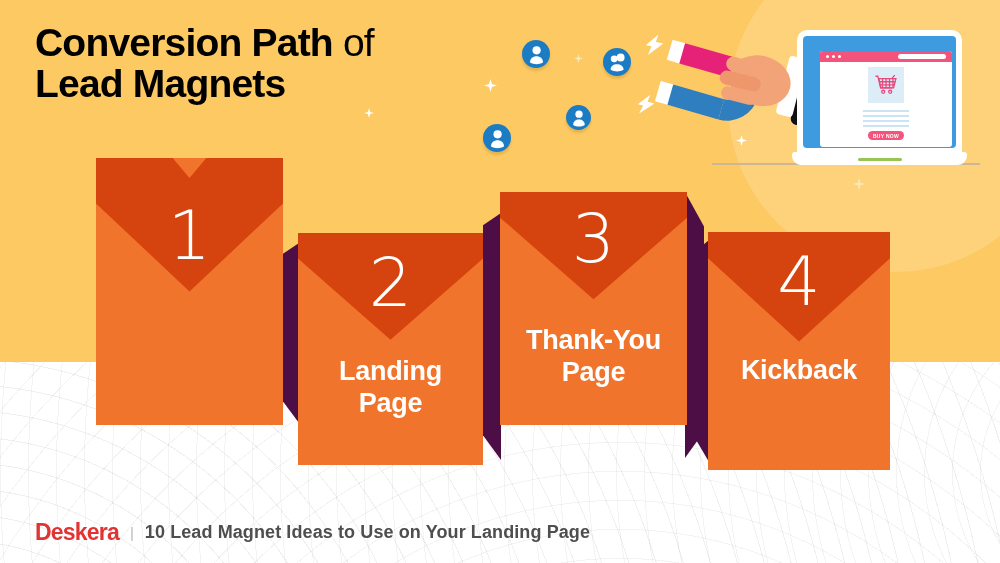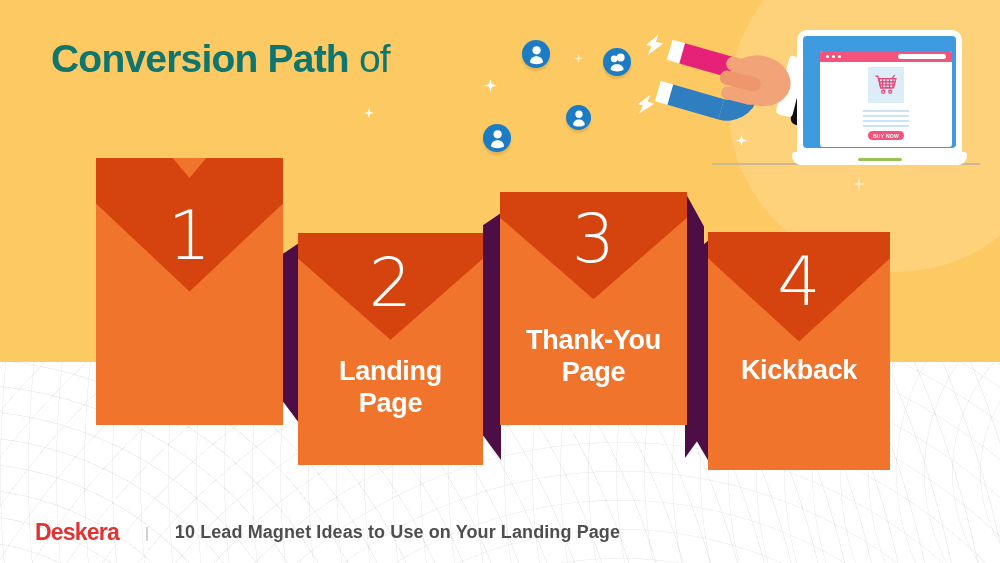--- a/index.html
+++ b/index.html
@@ -19,22 +19,22 @@
   }
   .white-band .ripples {
     position:absolute; inset:0;
     background-image:
       repeating-radial-gradient(circle at -4% 205%, rgba(0,0,0,0) 0 25px, rgba(40,40,40,.07) 25px 26px),
       repeating-radial-gradient(circle at 62% 285%, rgba(0,0,0,0) 0 28px, rgba(40,40,40,.055) 28px 29px),
       repeating-radial-gradient(circle at 112% 55%, rgba(0,0,0,0) 0 27px, rgba(40,40,40,.055) 27px 28px);
   }
   
   .title {
-    position:absolute; left:35px; top:22px; margin:16px;
-    font-size:39px; line-height:41px; letter-spacing:-.8px; color:#0f766e; font-weight:bold;
+    position:absolute; left:35px; top:22px; margin:0;
+    font-size:39px; line-height:41px; letter-spacing:-.8px; color:#000000; font-weight:bold;
   }
   .title .light { font-weight:normal; }
   
   .panel { position:absolute; background:#4C0E44; z-index:1; }
   .p-e2-left  { left:283px; top:243px; width:16px; height:180px; clip-path:polygon(100% 0,100% 100%,0 88%,0 6%); }
   .p-e3-left  { left:483px; top:213px; width:18px; height:247px; clip-path:polygon(100% 0,100% 100%,0 90%,0 5%); }
   .p-e3-right { left:685px; top:192px; width:19px; height:266px; clip-path:polygon(0 0,100% 13%,100% 90%,0 100%); }
   .p-e4-left  { left:696px; top:240px; width:13px; height:222px; clip-path:polygon(100% 0,100% 100%,0 90%,0 5%); }
   .envelope { position:absolute; z-index:2; }
   .env-body { position:absolute; inset:0; background:#F0742B; }
@@ -107,37 +107,38 @@
   .s4{left:736px; top:135px; width:11px; height:11px;}
   .s5{left:853px; top:178px; width:12px; height:12px;}
   .bolt {
     position:absolute; z-index:2; background:#fff;
     clip-path:polygon(62% 0,0 58%,34% 58%,22% 100%,100% 36%,55% 36%);
   }
   .b1{left:646px; top:34px; width:17px; height:22px; transform:rotate(10deg);}
   .b2{left:638px; top:94px; width:16px; height:21px; transform:rotate(14deg);}
   
   .footer {
-    position:absolute; left:35px; top:519px; display:flex; align-items:center; gap:26px; z-index:3;justify-content:flex-end;
+    position:absolute; left:35px; top:519px; display:flex; align-items:center; gap:11px; z-index:3;justify-content:flex-end;
   }
   .brand { color:#E23333; font-size:23px; font-weight:bold; letter-spacing:-.8px; }
   .separator { color:#B9B9B9; font-size:15px; font-weight:300; }
   .caption { color:#4E4E4E; font-size:18px; font-weight:bold; letter-spacing:.1px; }
 </style>
 </head>
 <body>
 
 <div class="stage">
 
   <div class="glow"></div>
   <div class="white-band">
     <div class="ripples"></div>
   </div>
 
   <h1 class="title"><span>Conversion Path</span> <span class="light">of</span><br>
+    <span>Lead Magnets</span>
   </h1>
 
   <svg class="user-badge u1" width="28" height="28" viewBox="0 0 28 28">
     <circle cx="14" cy="14" r="14" fill="#1B7CC4"></circle>
     <circle cx="14.6" cy="10.3" r="4.1" fill="#fff"></circle>
     <path d="M8 22.4 c0-4 2.9-6.1 6.5-6.1 c3.6 0 6.5 2.1 6.5 6.1 c-4.2 2.3-8.8 2.3-13 0z" fill="#fff"></path>
   </svg>
   <svg class="user-badge u2" width="28" height="28" viewBox="0 0 28 28">
     <circle cx="14" cy="14" r="14" fill="#1B7CC4"></circle>
     <circle cx="11.2" cy="10.8" r="3.4" fill="#fff"></circle>

